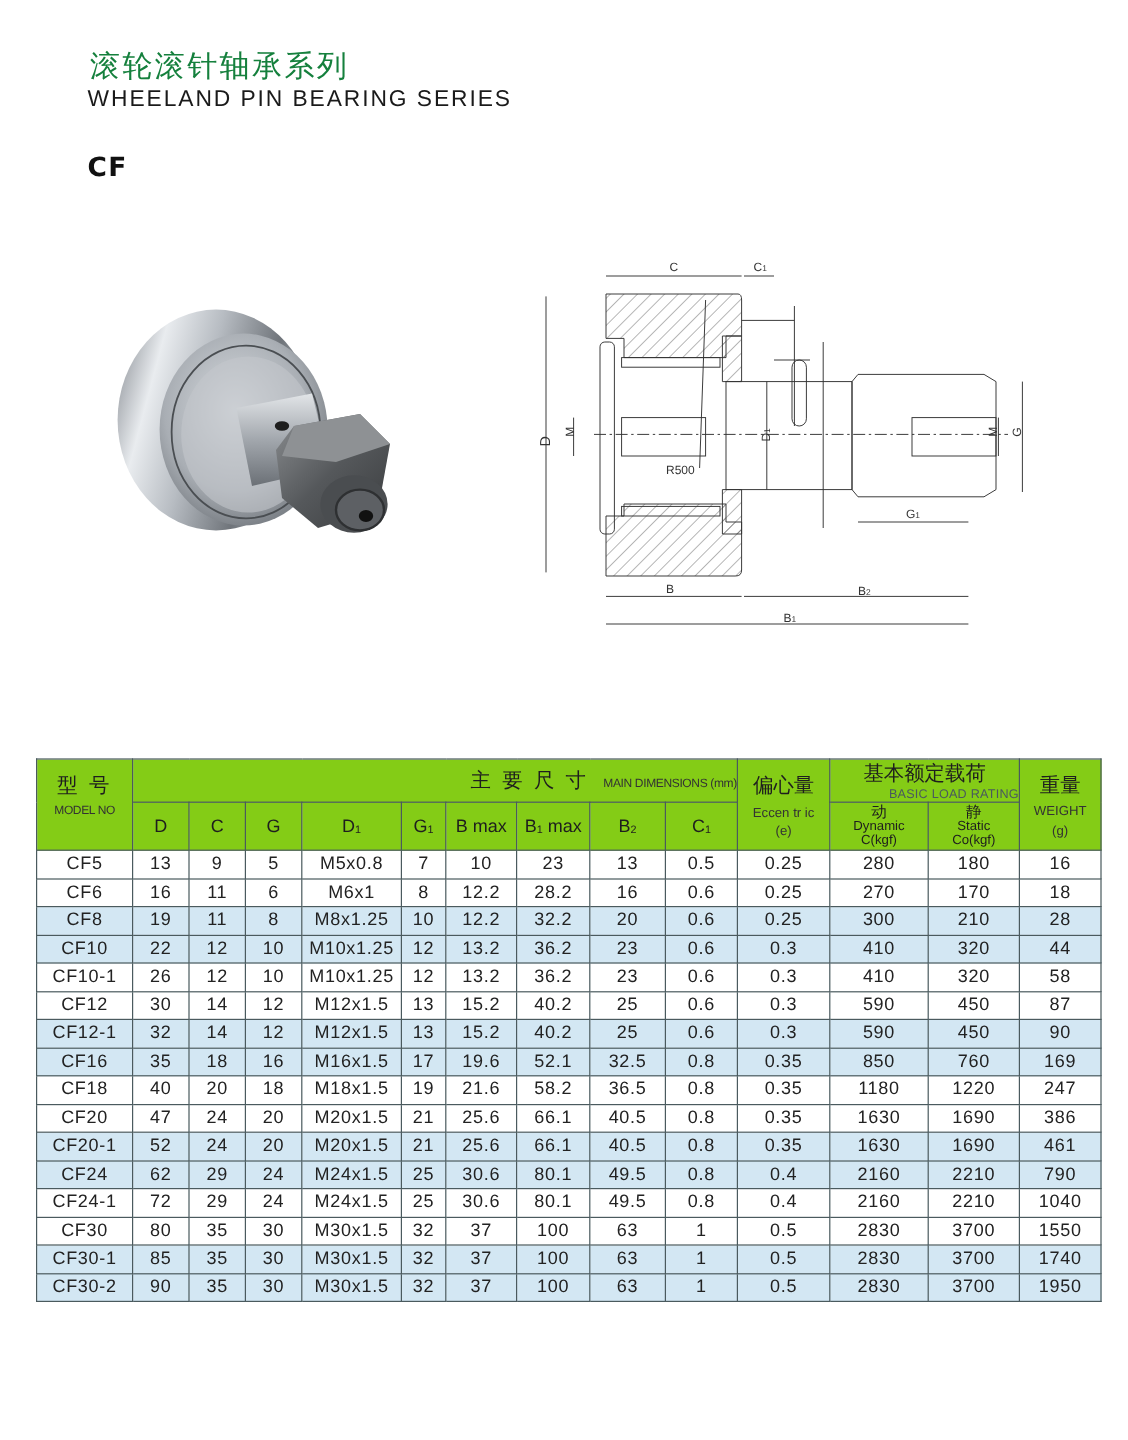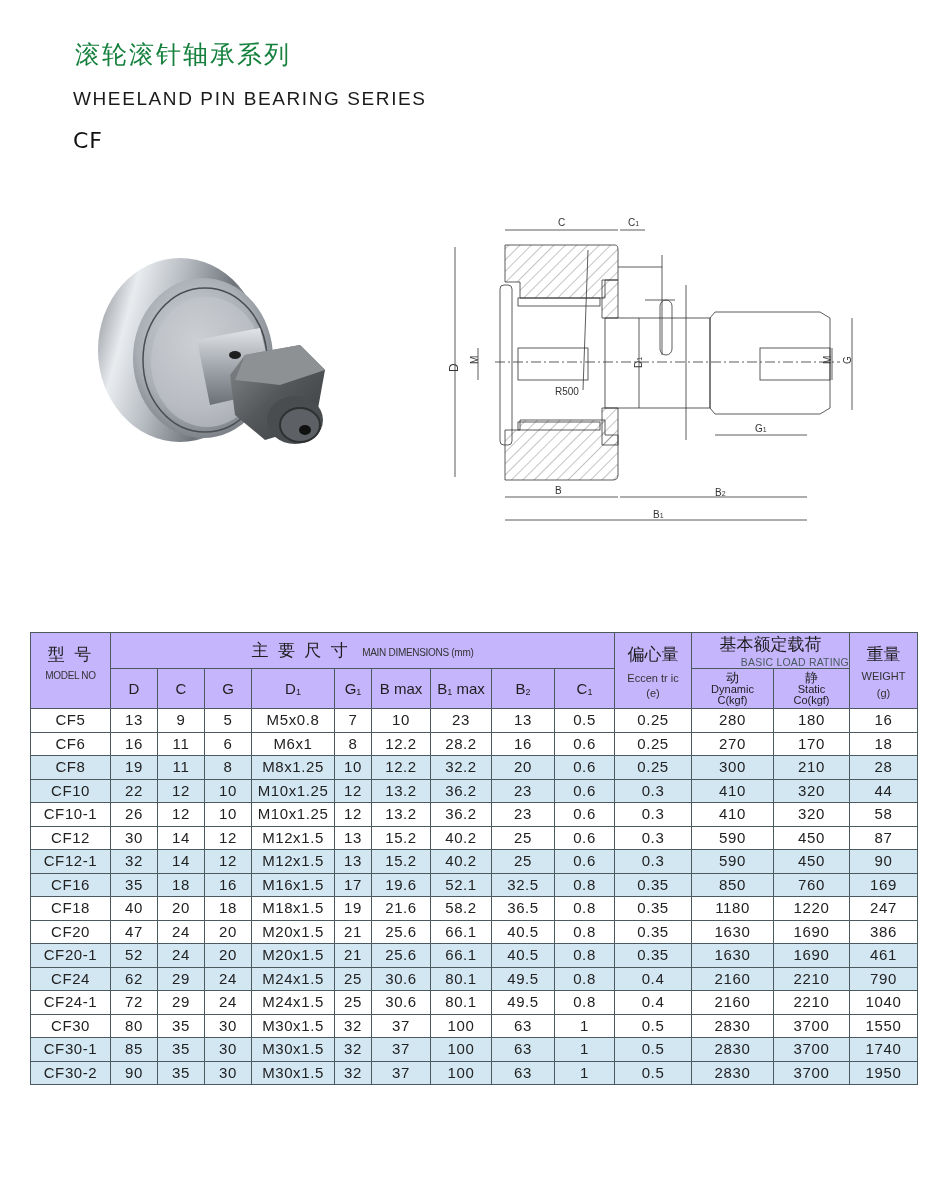--- a/index.html
+++ b/index.html
@@ -1,24 +1,24 @@
 <!DOCTYPE html>
 <html><head>
 <meta charset="utf-8">
 <style>
   html, body { margin:0; padding:0; background:#ffffff; }
   body { width:940px; height:1200px; position:relative; overflow:hidden; font-family:"Liberation Sans", "DejaVu Sans", sans-serif; color:#1a1a1a; }
   .title-cn { position:absolute; left:75px; top:38px; font-family:"DejaVu Sans", sans-serif; font-size:25px; letter-spacing:2px; color:#15803d; }
-  .title-en { position:absolute; left:73px; top:88px; font-family:"Liberation Sans", sans-serif; font-size:19px; letter-spacing:1.6px; color:#1a1a1a; }
-  .series { position:absolute; left:73px; top:128px; font-family:"DejaVu Sans", sans-serif; font-weight:normal; font-size:22px; letter-spacing:1px; color:#111; }
+  .title-en { position:absolute; left:73px; top:72px; font-family:"Liberation Sans", sans-serif; font-size:19px; letter-spacing:1.6px; color:#1a1a1a; }
+  .series { position:absolute; left:73px; top:128px; font-family:"DejaVu Sans", sans-serif; font-weight:bold; font-size:22px; letter-spacing:1px; color:#111; }
   .photo { position:absolute; left:85px; top:240px; width:260px; height:240px; }
   .drawing { position:absolute; left:440px; top:200px; width:430px; height:330px; }
   table.spec { position:absolute; left:30px; top:632px; border-collapse:collapse; table-layout:fixed; font-family:"Liberation Sans", sans-serif; }
   table.spec td, table.spec th { border:1px solid #4a5a5e; padding:0; text-align:center; vertical-align:middle; font-weight:normal; }
-  table.spec thead th { background:#c4b5fd; color:#1e1e1e; }
+  table.spec thead th { background:#84cc16; color:#1e1e1e; }
   .h-cn { font-family:"DejaVu Sans", sans-serif; font-size:17px; letter-spacing:2px; }
   .h-en-small { font-size:10px; color:#333; letter-spacing:-0.3px; }
   .h-en-mid { font-size:11px; color:#333;text-align:center; }
   .h-sub { font-size:15px; }
   .h-sub sub { font-size:9px; vertical-align:-1px; }
   .h-load-en { font-size:10.5px; color:#4a5a5e; letter-spacing:0.2px;text-align:right; }
   .h-tiny { font-size:11px; line-height:11px;text-align:center; }
   .h-tiny-cn { font-family:"DejaVu Sans", sans-serif; font-size:13px; line-height:13px; }
   table.spec tbody td { font-size:15px; height:22.5px; line-height:22px; letter-spacing:0.6px; color:#222; }
   tr.white td { background:#ffffff; }
@@ -142,21 +142,21 @@
       <col style="width:82px">
       <col style="width:76px">
       <col style="width:68px">
   </colgroup>
   <thead>
     <tr style="height:36px">
       <th rowspan="2">
         <div class="h-cn">型 号</div>
         <div class="h-en-small" style="margin-top:4px;margin-bottom:18px">MODEL NO</div>
       </th>
-      <th colspan="9" style="text-align:center;">
+      <th colspan="9" style="text-align:right;">
         <span class="h-cn">主 要 尺 寸</span>
         <span class="h-en-small" style="margin-left:8px">MAIN DIMENSIONS (mm)</span>
       </th>
       <th rowspan="2">
         <div class="h-cn" style="letter-spacing:0">偏心量</div>
         <div class="h-en-mid" style="margin-top:6px">Eccen tr ic</div>
         <div class="h-en-mid" style="margin-top:3px">(e)</div>
       </th>
       <th colspan="2">
         <div class="h-cn" style="letter-spacing:0">基本额定载荷</div>

